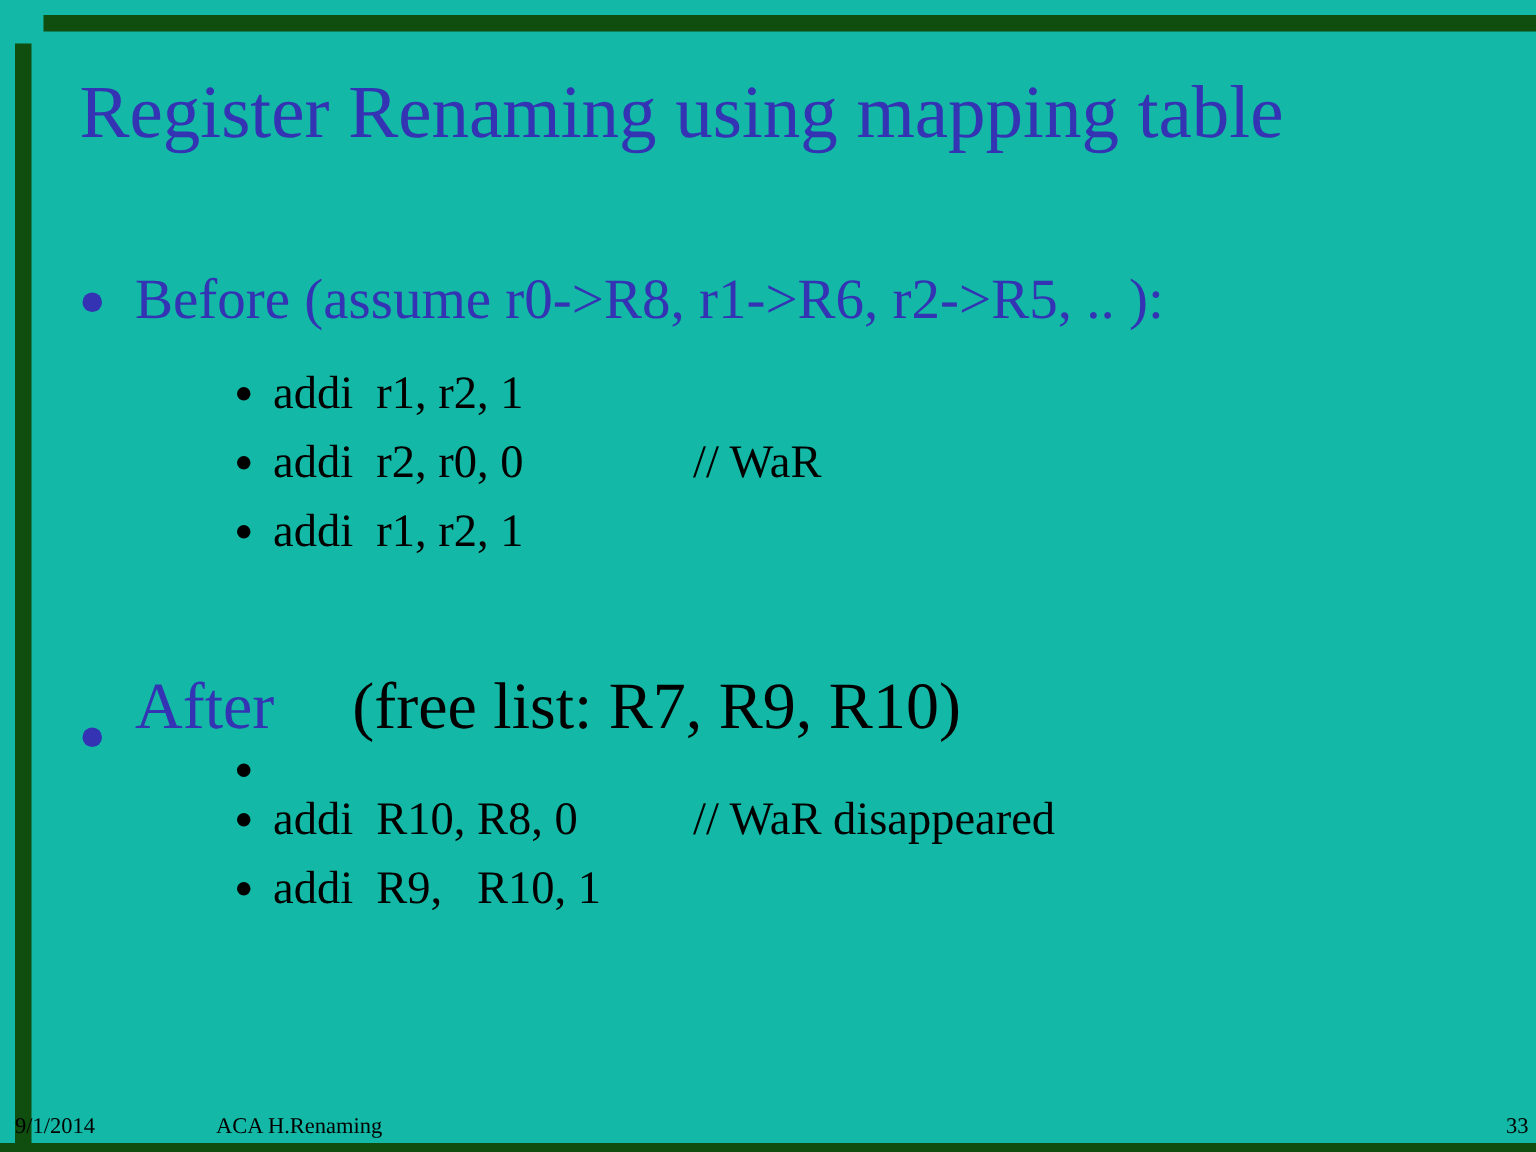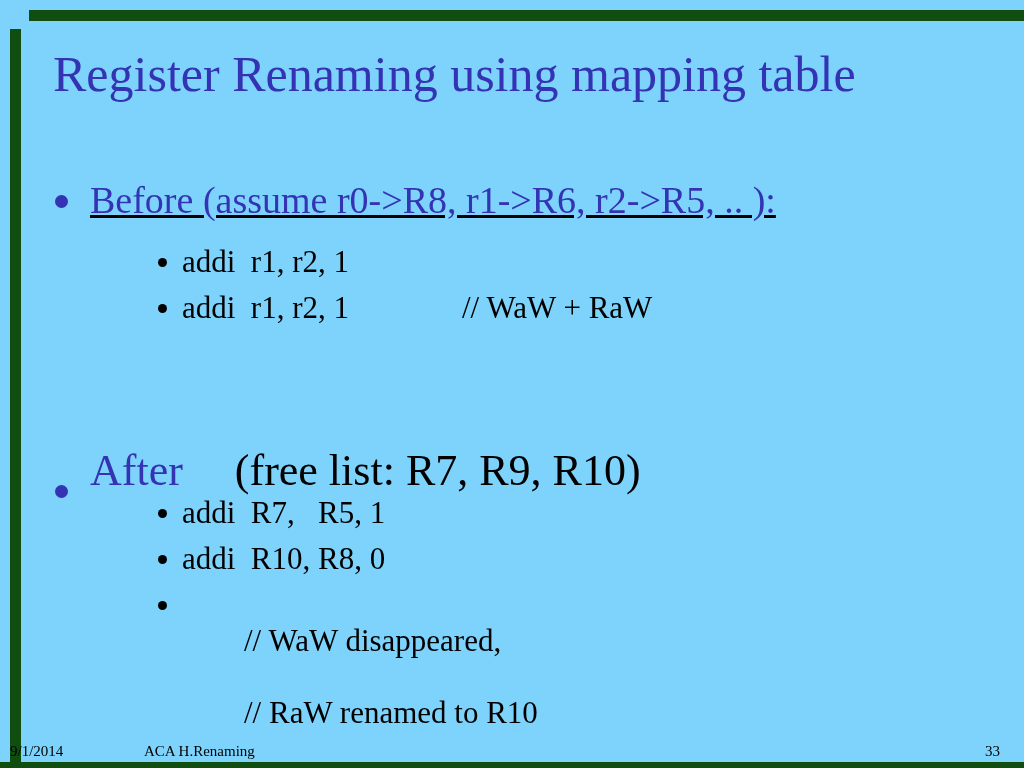--- a/index.html
+++ b/index.html
@@ -10,21 +10,21 @@
   * { margin: 0; padding: 0; box-sizing: border-box; }
   html, body { width: 1024px; height: 768px; }
   body {
     font-family: "Liberation Serif", "DejaVu Serif", serif;
     background: #ffffff;
   }
   .slide {
     position: relative;
     width: 1024px;
     height: 768px;
-    background: #7dd3fc;
+    background: #14b8a6;
     overflow: hidden;
   }
 
   
   .frame-top {
     position: absolute;
     left: 29px; top: 10px;
     width: 995px; height: 11px;
     background: var(--frame-green);
   }
@@ -58,21 +58,21 @@
     align-items: flex-start;
   }
   .dot1 {
     flex: 0 0 auto;
     width: 13px; height: 13px;
     border-radius: 50%;
     background: var(--accent-blue);
   }
   .b1-text { color: var(--accent-blue); white-space: nowrap; }
 
-  .before-bullet { left: 55px; top: 178px; font-size: 38px; line-height: 1.2; text-decoration: underline; }
+  .before-bullet { left: 55px; top: 178px; font-size: 38px; line-height: 1.2; }
   .before-bullet .dot1 { margin-top: 17px; margin-right: 22px; }
 
   .after-bullet { left: 55px; top: 428px; font-size: 44px; line-height: 1.2; align-items: flex-end; }
   .after-bullet .dot1 { margin-top: 20px; margin-right: 22px; }
   .after-suffix { color: var(--text-black); margin-left: 52px; white-space: nowrap; margin-top: 17px; }
 
   .sublist {
     position: absolute;
     left: 158px;
     font-size: 31px;
@@ -106,21 +106,21 @@
   .footer-date, .footer-author, .footer-page {
     position: absolute;
     top: 741px;
     font-size: 15px;
     line-height: 20px;
     color: var(--text-black);
     z-index: 5;
   }
   .footer-date   { left: 10px; text-align: center; }
   .footer-author { left: 144px; }
-  .footer-page   { right: 24px; text-align: right; }
+  .footer-page   { right: 5px; text-align: right; }
 </style>
 </head>
 <body>
 
 <div class="slide">
 
   <div class="frame-top"></div>
   <div class="frame-left"></div>
   <div class="frame-bottom"></div>
 
@@ -132,47 +132,48 @@
   </div>
 
   <div class="sublist sublist-before">
     <div class="sub-row">
       <span class="dot2"></span>
       <span class="code">addi  r1, r2, 1</span>
       <span class="comment"></span>
     </div>
     <div class="sub-row">
       <span class="dot2"></span>
+      <span class="code">addi  r2, r0, 0</span>
+      <span class="comment">// WaR</span>
+    </div>
+    <div class="sub-row">
+      <span class="dot2"></span>
       <span class="code">addi  r1, r2, 1</span>
-      <span class="comment">// WaW + RaW</span>
     </div>
   </div>
 
   <div class="bullet1 after-bullet">
     <span class="dot1"></span>
     <span class="b1-text">After</span>
     <span class="after-suffix">(free list: R7, R9, R10)</span>
   </div>
 
   <div class="sublist sublist-after">
     <div class="sub-row">
       <span class="dot2"></span>
-      <span class="code">addi  R7,   R5, 1</span>
       <span class="comment"></span>
     </div>
     <div class="sub-row">
       <span class="dot2"></span>
       <span class="code">addi  R10, R8, 0</span>
+      <span class="comment">// WaR disappeared</span>
     </div>
     <div class="sub-row">
       <span class="dot2"></span>
-      <span class="comment">
-        <span class="c-line">// WaW disappeared,</span><br>
-        <span class="c-line">// RaW renamed to R10</span>
-      </span>
+      <span class="code">addi  R9,   R10, 1</span>
     </div>
   </div>
 
   <div class="footer-date">9/1/2014</div>
   <div class="footer-author">ACA H.Renaming</div>
   <div class="footer-page">33</div>
 
 </div>
 
 </body></html>

